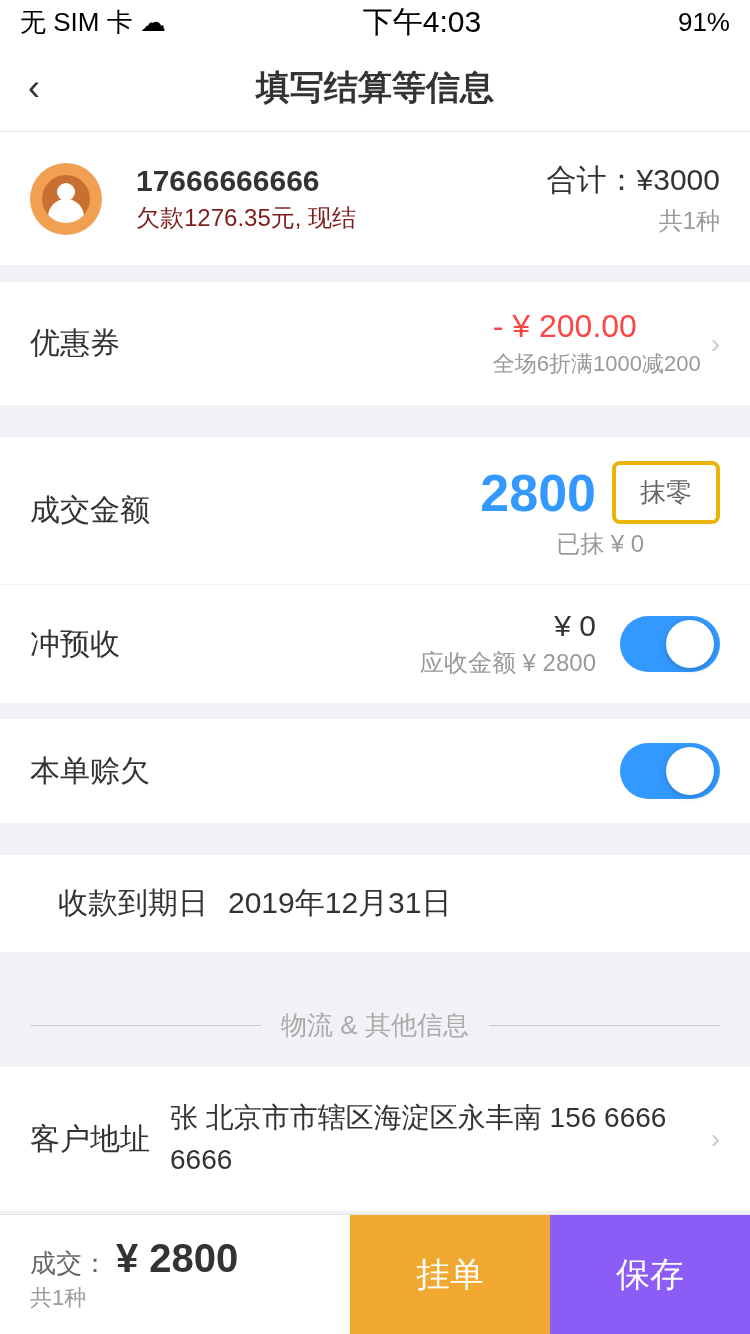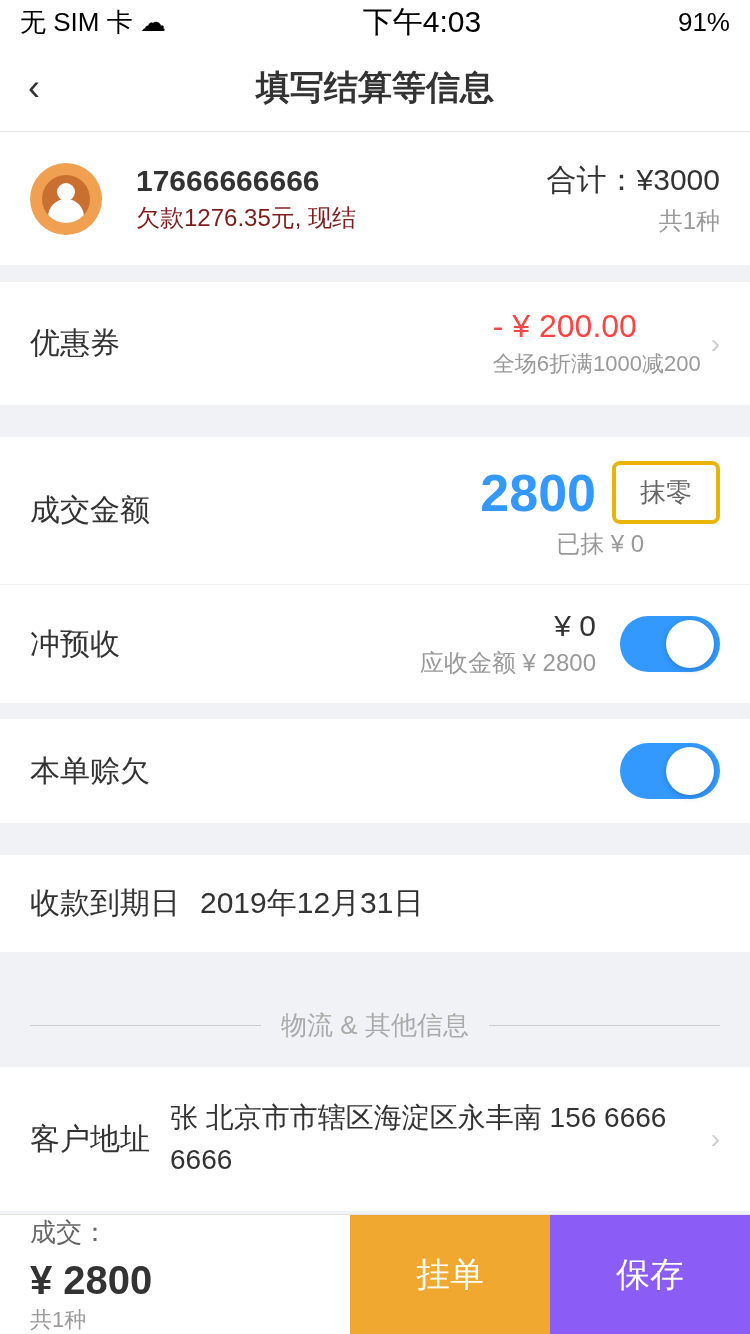--- a/index.html
+++ b/index.html
@@ -188,21 +188,21 @@
 
     
     .date-row {
       background: #fff;
       padding: 28px 30px;
       display: flex;
       align-items: center;
       gap: 20px;
       margin-top: 16px;
     }
-    .date-label { font-size: 30px; color: #333; }
+    .date-label { font-size: 30px; color: #333; margin-left: 28px; }
     .date-value { font-size: 30px; color: #333; }
 
     
     .logistics-divider {
       background: #f0f2f5;
       padding: 24px 30px;
       display: flex;
       align-items: center;
       gap: 20px;
       margin-top: 16px;
@@ -364,21 +364,21 @@
     <div class="address-value">张 北京市市辖区海淀区永丰南 156 6666 6666</div>
     <div class="chevron">›</div>
   </div>
 
   <div class="bottom-gray"></div>
 
 </div>
 
 <div class="footer">
   <div class="footer-info">
-    <div style="display:flex;align-items:baseline;gap:8px;flex-direction:column;">
+    <div style="display:flex;align-items:baseline;gap:8px;">
       <span class="footer-deal">成交：</span>
       <span class="footer-amount">¥ 2800</span>
     </div>
     <div class="footer-count">共1种</div>
   </div>
   <div class="footer-btn btn-hang">挂单</div>
   <div class="footer-btn btn-save">保存</div>
 </div>
 
 </body></html>

